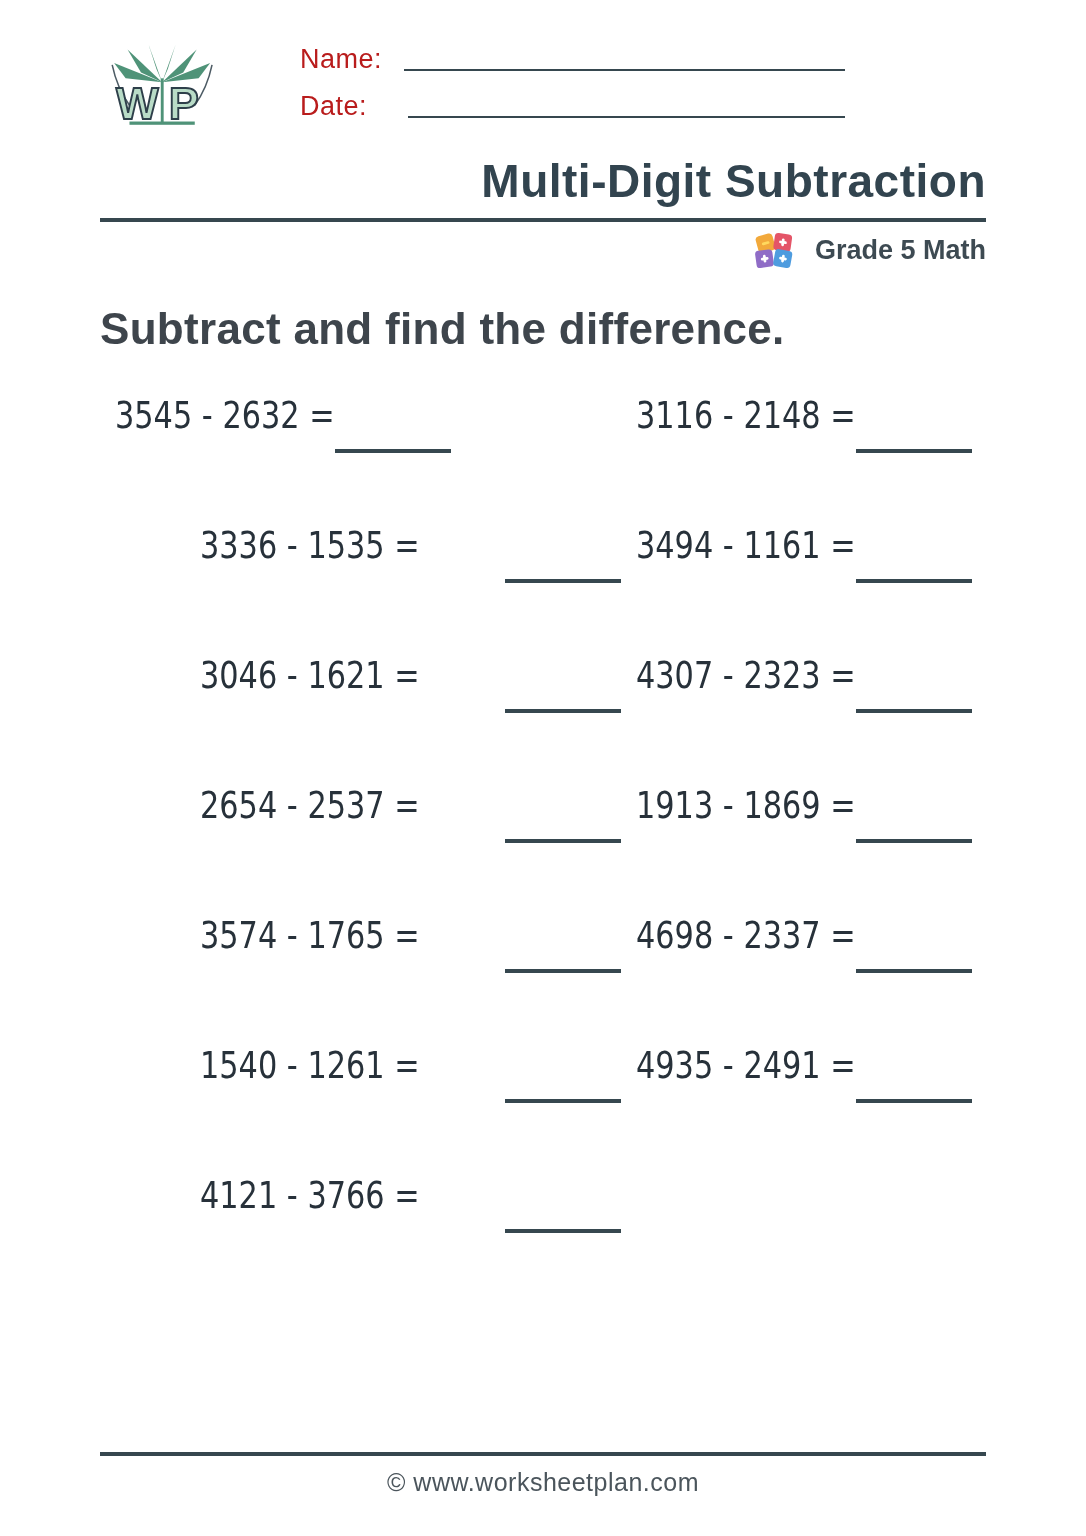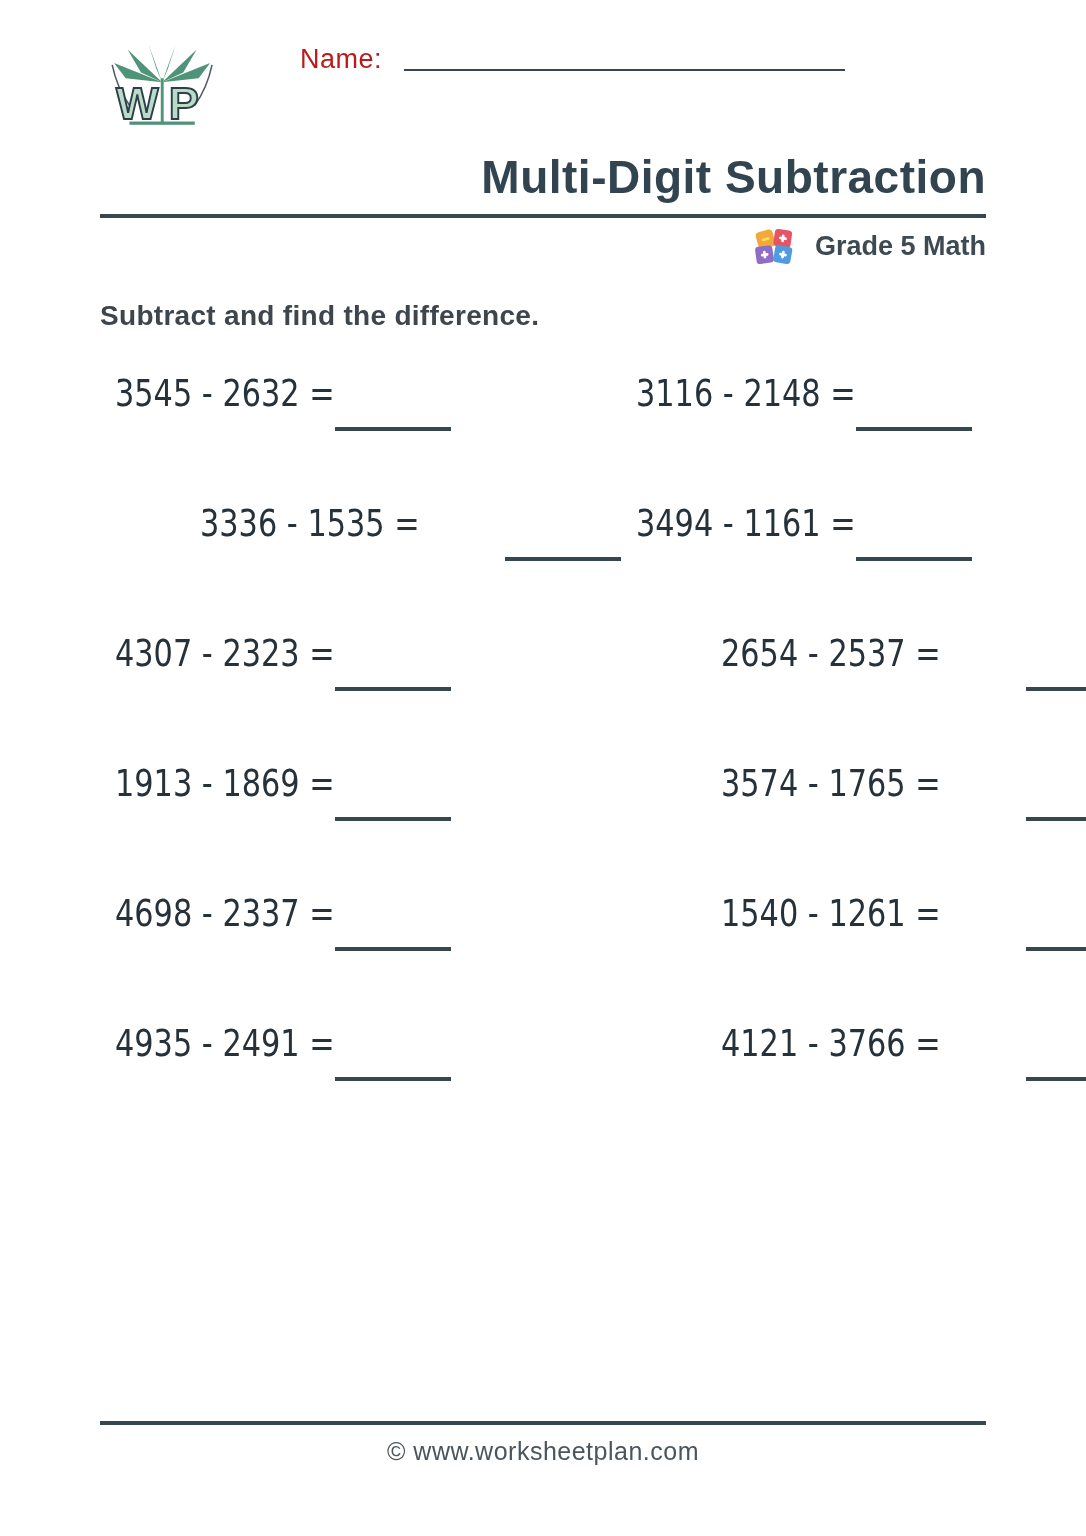--- a/index.html
+++ b/index.html
@@ -49,21 +49,21 @@
     margin-top: 8px;
     display: flex; justify-content: flex-end; align-items: center;
     gap: 20px;
   }
   .grade-icon { width: 42px; height: 40px; }
   .grade-label { font-size: 27px; font-weight: bold; color: #3d4a52; }
 
   
   .instruction {
     margin-top: 34px;
-    font-size: 28px; font-weight: bold; color: #3e454c;
+    font-size: 44px; font-weight: bold; color: #3e454c;
     letter-spacing: 0.3px;
   }
 
   
   .problems { margin-top: 40px; display: grid; grid-template-columns: 1fr 1fr; }
   .problem { height: 130px; position: relative; }
   .problem.col-left  { padding-left: 15px; }
   .problem.col-right { padding-left: 100px; }
   .equation {
     display: inline-block;
@@ -73,21 +73,21 @@
     transform: scaleX(0.82); transform-origin: 0 50%;
   }
   .answer-line {
     height: 4px; width: 116px; background: #36474f;
     margin-top: 12px;
   }
   .col-left  .answer-line { margin-left: 220px; }
   .col-right .answer-line { margin-left: 305px; }
 
   
-  .footer { position: absolute; left: 100px; right: 100px; top: 1421px; }
+  .footer { position: absolute; left: 100px; right: 100px; top: 1452px; }
   .footer-divider { height: 4px; background: #36474f; }
   .footer-text {
     margin-top: 12px; text-align: center;
     font-size: 25px; color: #4b555c; letter-spacing: 0.5px;
   }
 </style>
 </head>
 <body>
 
 <div class="page">
@@ -115,20 +115,24 @@
       <text x="69" y="84" font-family="Liberation Sans, sans-serif" font-size="47" font-weight="bold" fill="#b9dcc7" stroke="#2e3f4a" stroke-width="2">P</text>
 
       <rect x="28" y="87" width="68" height="3.4" fill="#4f9378"></rect>
     </svg>
 
     <div class="fields">
       <div class="field-row">
         <span class="field-label">Name:</span>
         <span class="field-line"></span>
       </div>
+      <div class="field-row date">
+        <span class="field-label">Date:</span>
+        <span class="field-line"></span>
+      </div>
     </div>
   </div>
 
   <div class="title">Multi-Digit Subtraction</div>
   <hr class="title-divider">
 
   <div class="grade-badge">
     <svg class="grade-icon" viewBox="0 0 46 42" xmlns="http://www.w3.org/2000/svg">
       <g transform="rotate(-15 14 13)">
         <rect x="4" y="4" width="19" height="19" rx="4" fill="#f2a93b"></rect>
@@ -168,20 +172,24 @@
     </div>
     <div class="problem col-right">
       <span class="equation">3336 - 1535 =</span>
       <div class="answer-line"></div>
     </div>
 
     <div class="problem col-left">
       <span class="equation">3494 - 1161 =</span>
       <div class="answer-line"></div>
     </div>
+    <div class="problem col-right">
+      <span class="equation">3046 - 1621 =</span>
+      <div class="answer-line"></div>
+    </div>
 
 
     <div class="problem col-left">
       <span class="equation">4307 - 2323 =</span>
       <div class="answer-line"></div>
     </div>
     <div class="problem col-right">
       <span class="equation">2654 - 2537 =</span>
       <div class="answer-line"></div>
     </div>

